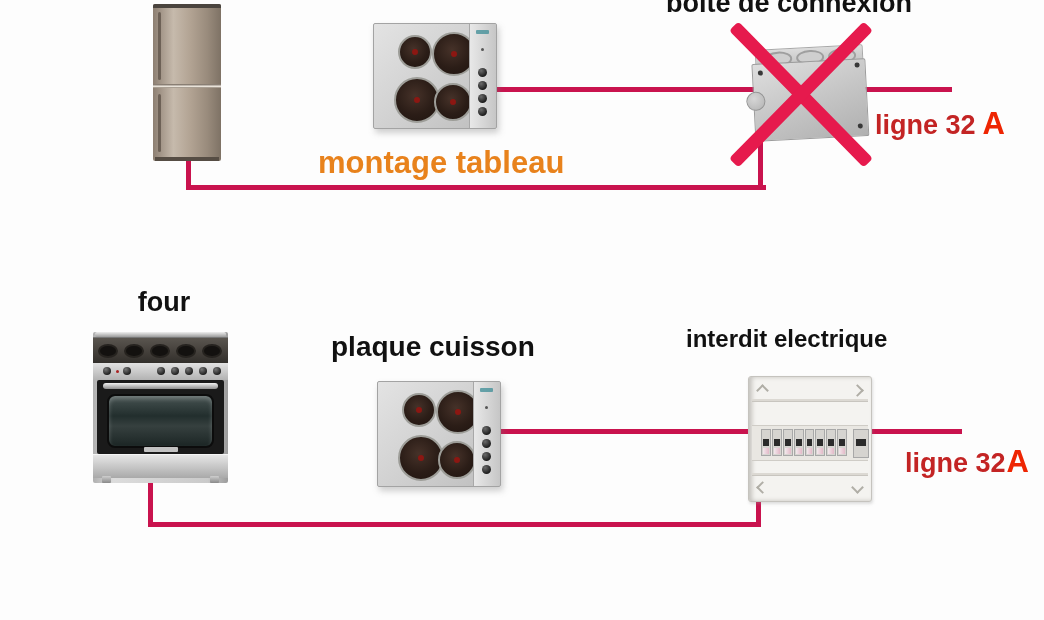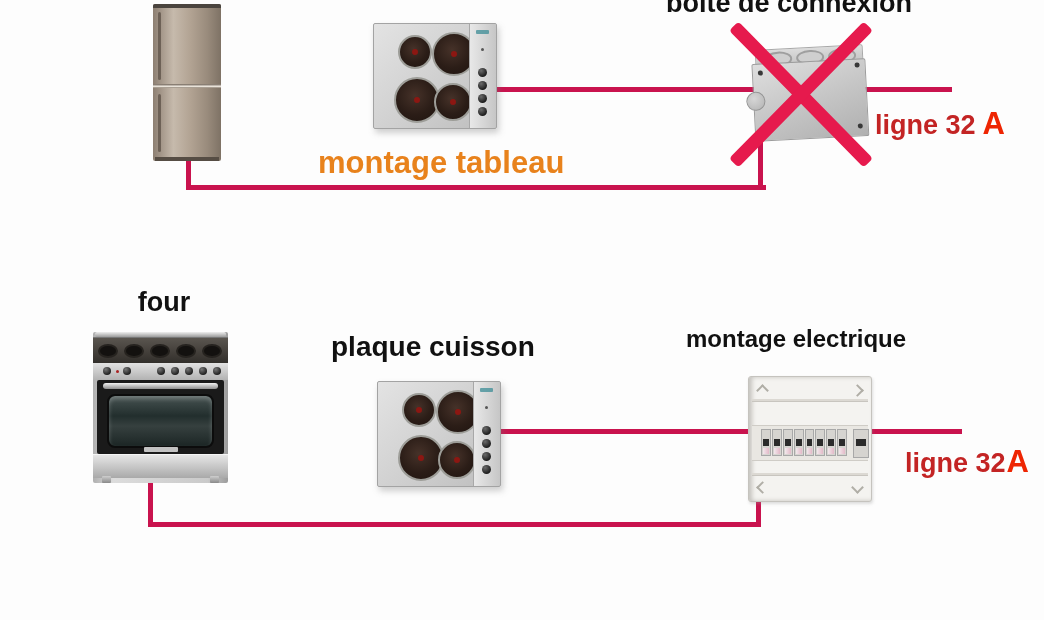--- a/index.html
+++ b/index.html
@@ -251,19 +251,19 @@
 
   <div class="lbl lbl-box">boîte de connexion</div>
   <div class="lbl lbl-warning">montage tableau</div>
   <div class="ligne ligne-top">
     <span class="lt">ligne 32</span>
     <span class="la">A</span>
   </div>
 
   <div class="lbl lbl-plaque">plaque cuisson</div>
   <div class="lbl lbl-four">four</div>
-  <div class="lbl lbl-tableau">montage electrique</div>
+  <div class="lbl lbl-tableau">interdit electrique</div>
   <div class="ligne ligne-bottom">
     <span class="lt">ligne 32</span>
     <span class="la">A</span>
   </div>
 
 </div>
 
 </body></html>

